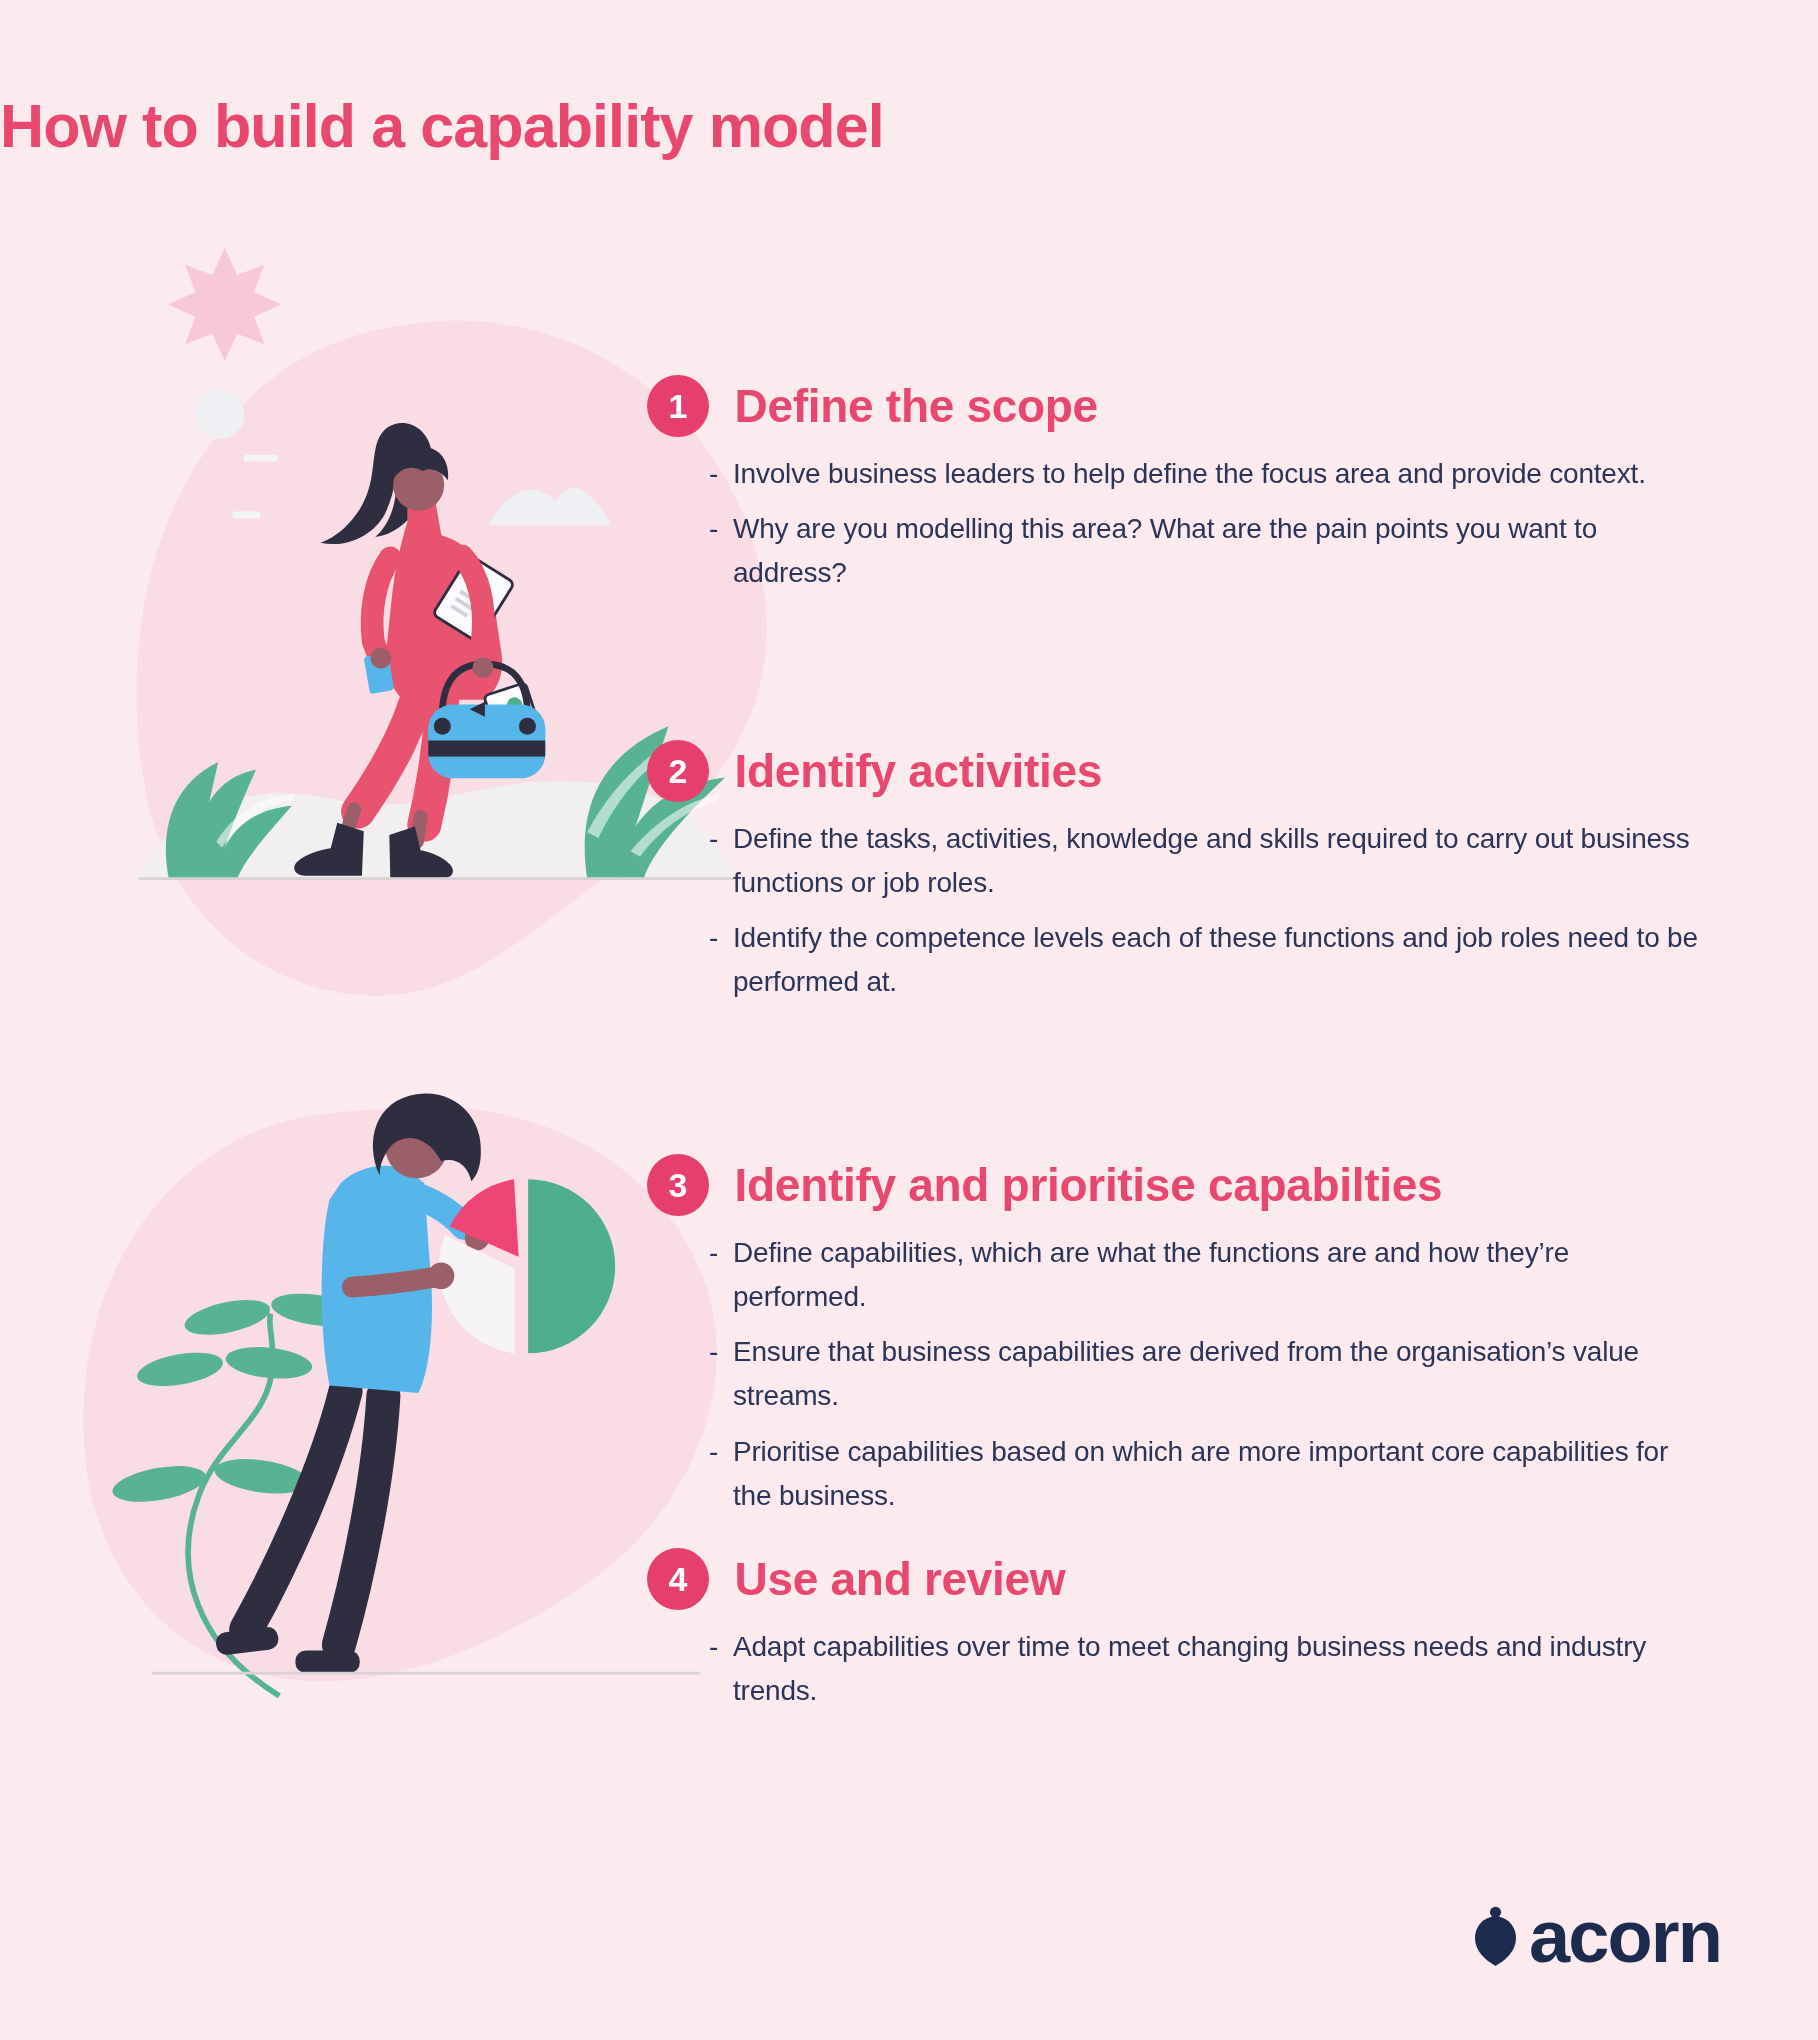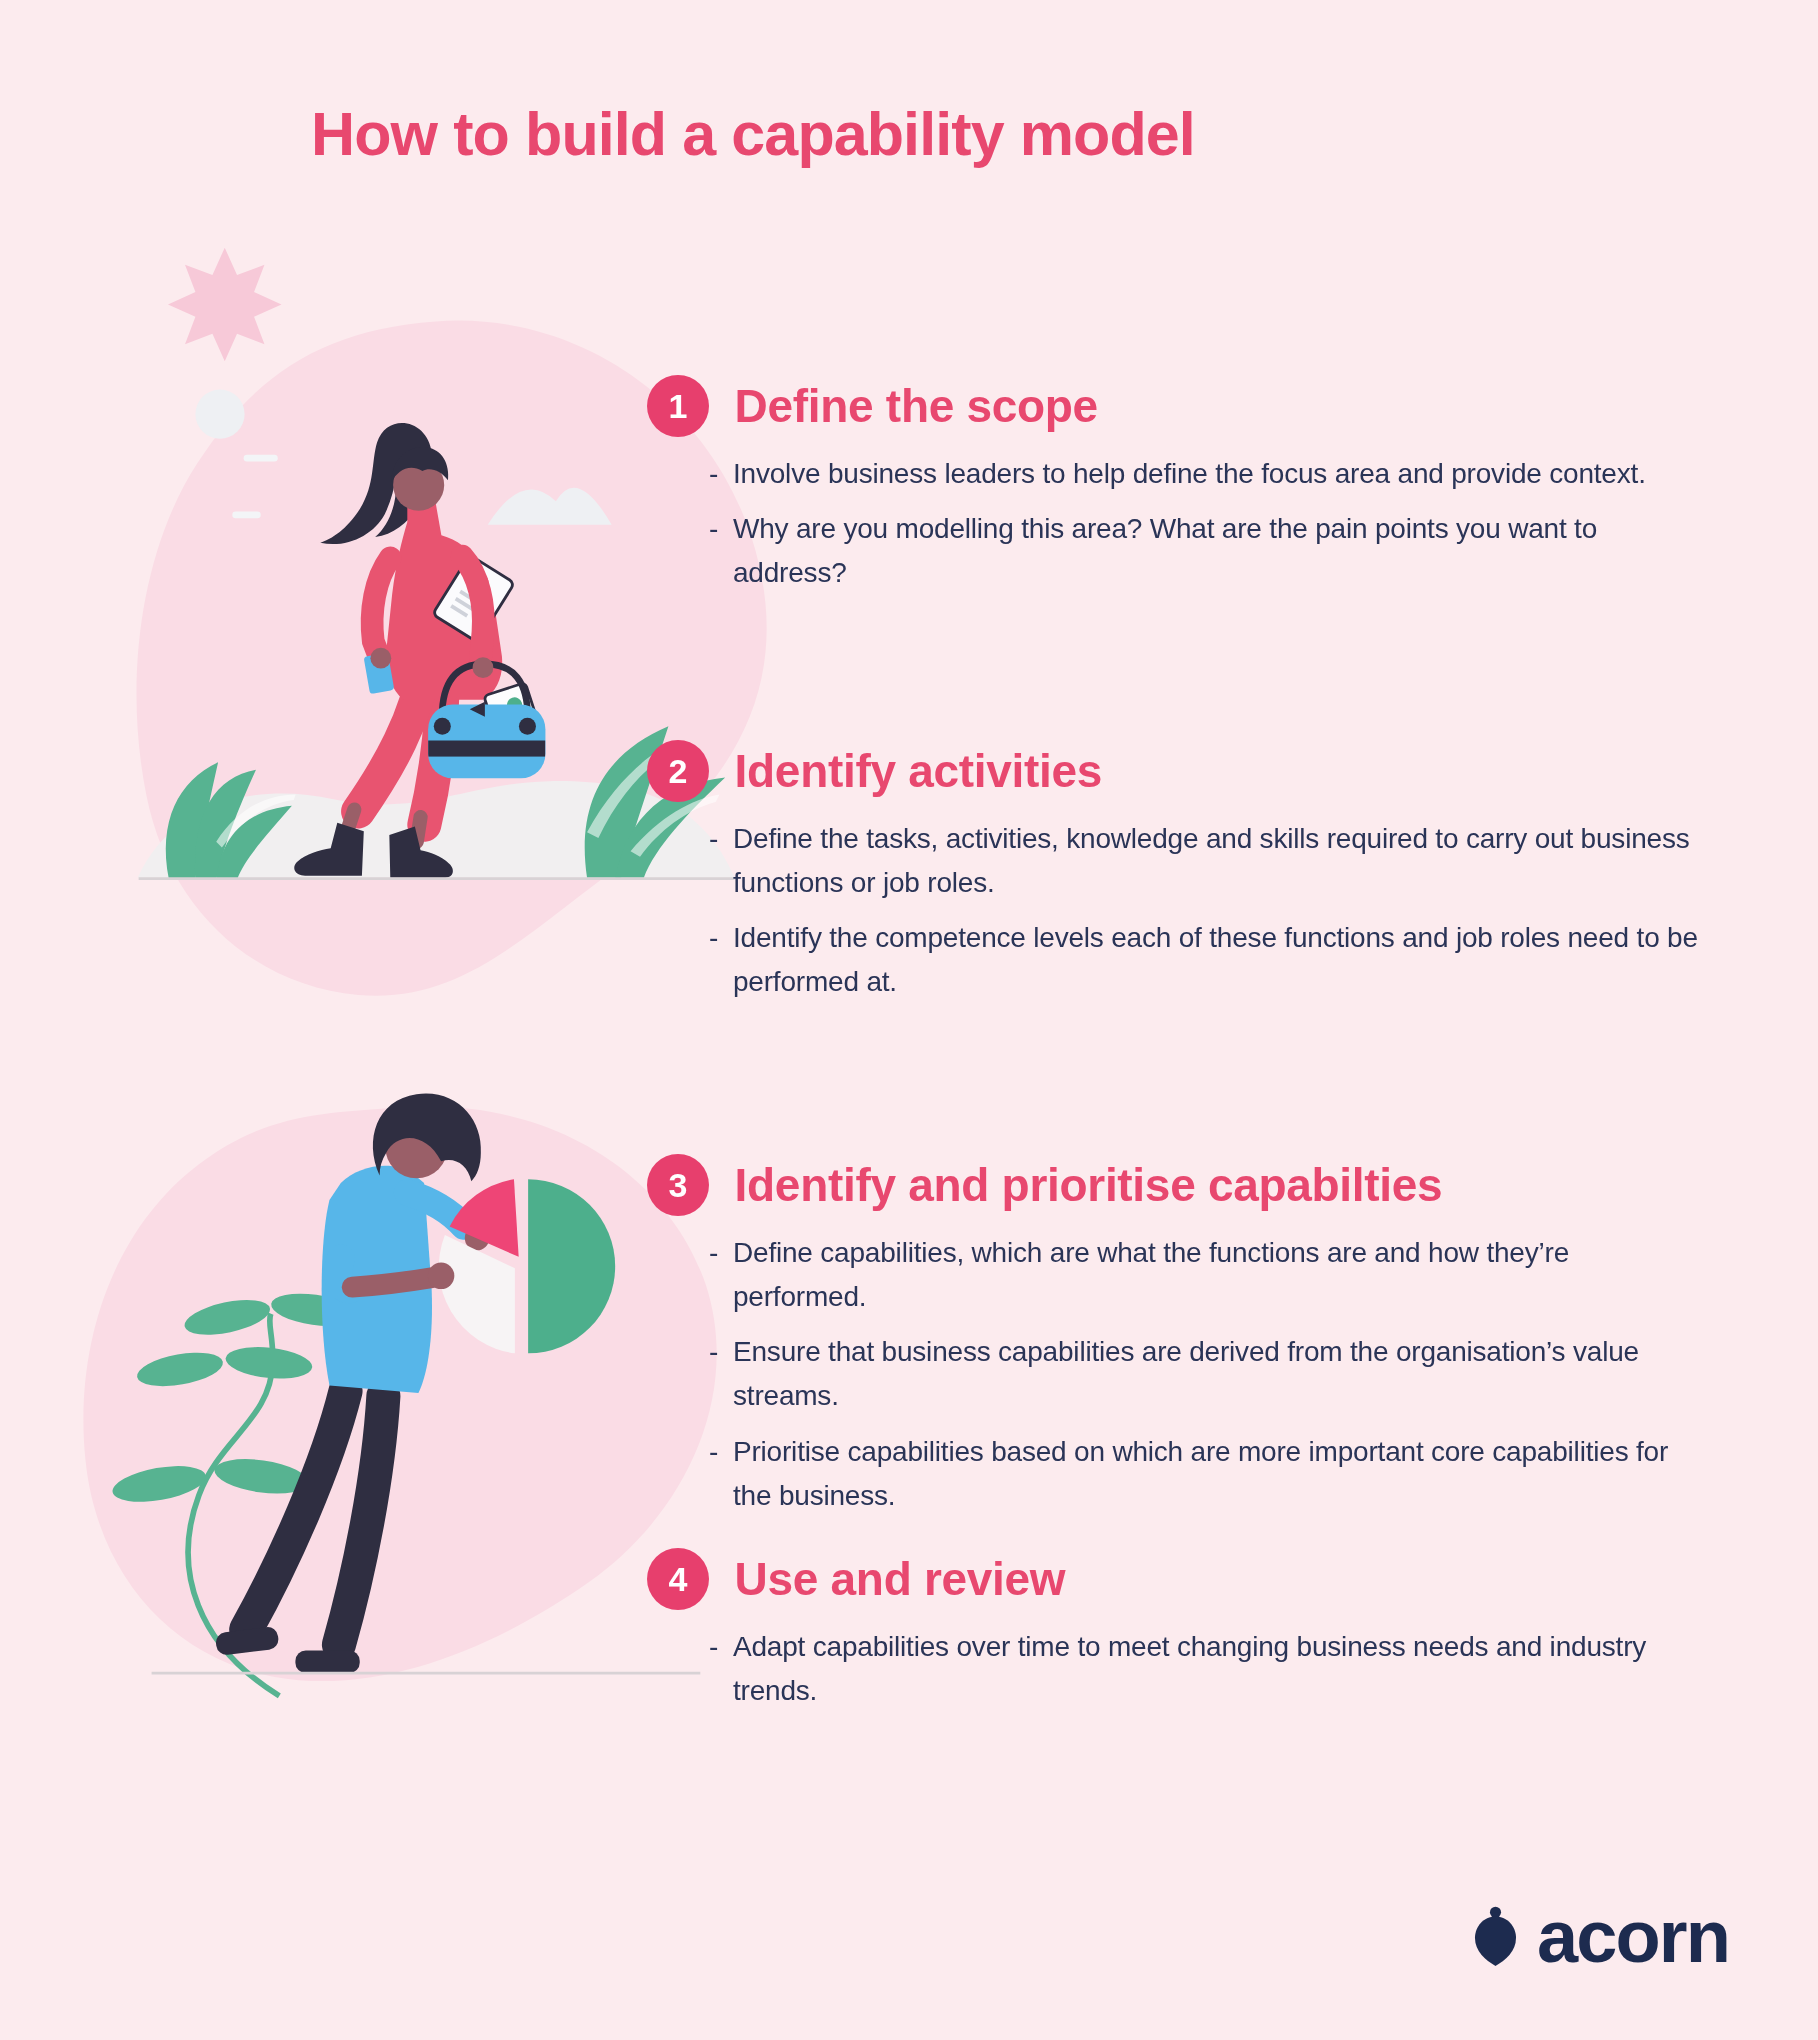--- a/index.html
+++ b/index.html
@@ -2,22 +2,22 @@
 <html style="font-size:15px"><head>
 <meta charset="utf-8">
 <title>How to build a capability model</title>
 <style>
   html,body{margin:0;padding:0;}
   body{background:#fcebee;font-family:"Liberation Sans", sans-serif;}
   .canvas{
     position:relative;width:1819px;height:2040px;background:#fcebee;overflow:hidden;
   }
   .page-title{
-    position:absolute;top:91px;left:0;width:1490px;text-align:center;
-    font-size:61px;font-weight:bold;color:#e8486f;letter-spacing:-0.9px;margin:8px;
+    position:absolute;top:91px;left:0;width:1490px;text-align:left;
+    font-size:61px;font-weight:bold;color:#e8486f;letter-spacing:-0.9px;margin:0;
   }
   .illus{position:absolute;}
   .illus-woman{left:57px;top:189px;}
   .illus-man{left:57px;top:1041px;}
 
   .step{position:absolute;left:647px;width:1098px;}
   .step-head{display:flex;align-items:center;gap:25.6px;}
   .badge{
     width:62px;height:62px;border-radius:50%;background:#e73f6d;flex:0 0 62px;
     display:flex;align-items:center;justify-content:center;
@@ -27,21 +27,21 @@
     margin:0;font-size:46px;font-weight:bold;color:#e8486f;letter-spacing:-0.3px;
   }
   .bullets{margin:15px 0 0 62px;width:994px;}
   .bullet{
     position:relative;padding-left:24px;margin-bottom:11.4px;
     font-size:28px;line-height:44px;color:#2a3457;letter-spacing:-0.2px;
   }
   .bullet::before{content:"-";position:absolute;left:0;top:0;}
 
   .footer-logo{
-    position:absolute;left:1469px;top:1900px;display:flex;align-items:center;gap:15px;
+    position:absolute;left:1469px;top:1900px;display:flex;align-items:center;gap:7px;
   }
   .brand-text{
     font-size:74px;font-weight:bold;color:#1d2b4f;letter-spacing:-1.9px;line-height:1;
   }
 </style>
 </head>
 <body>
 
 <div class="canvas">
 

